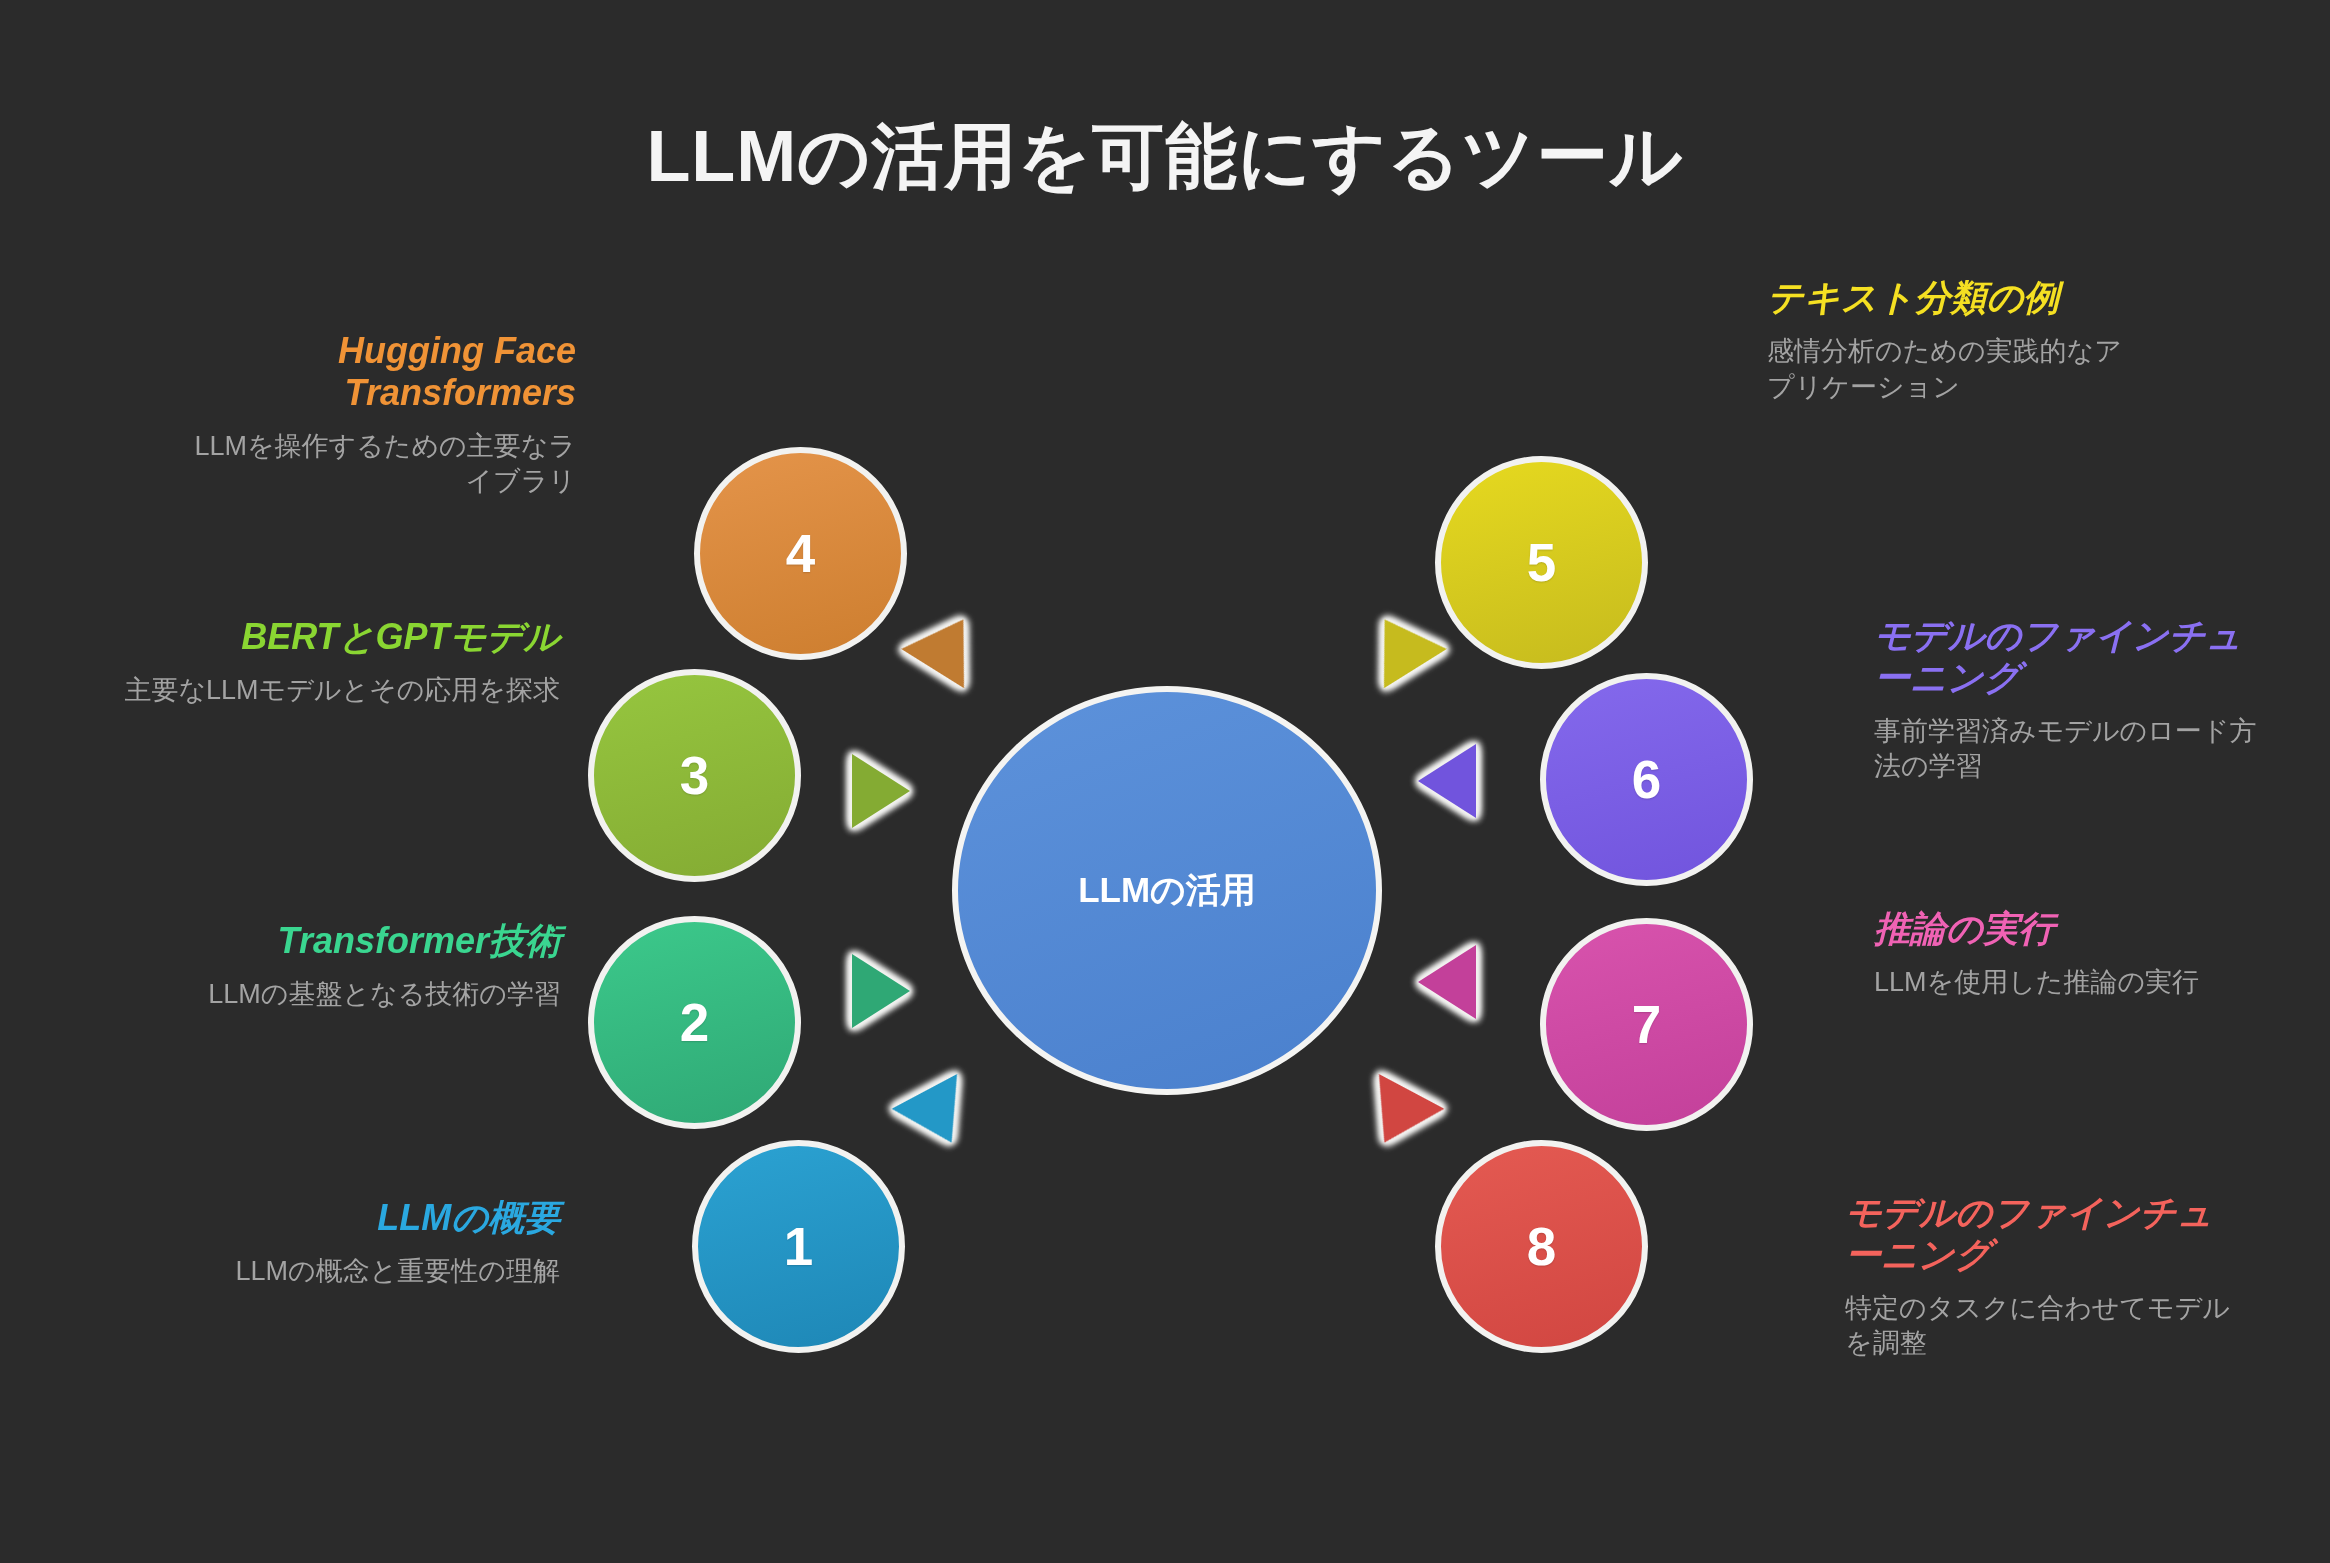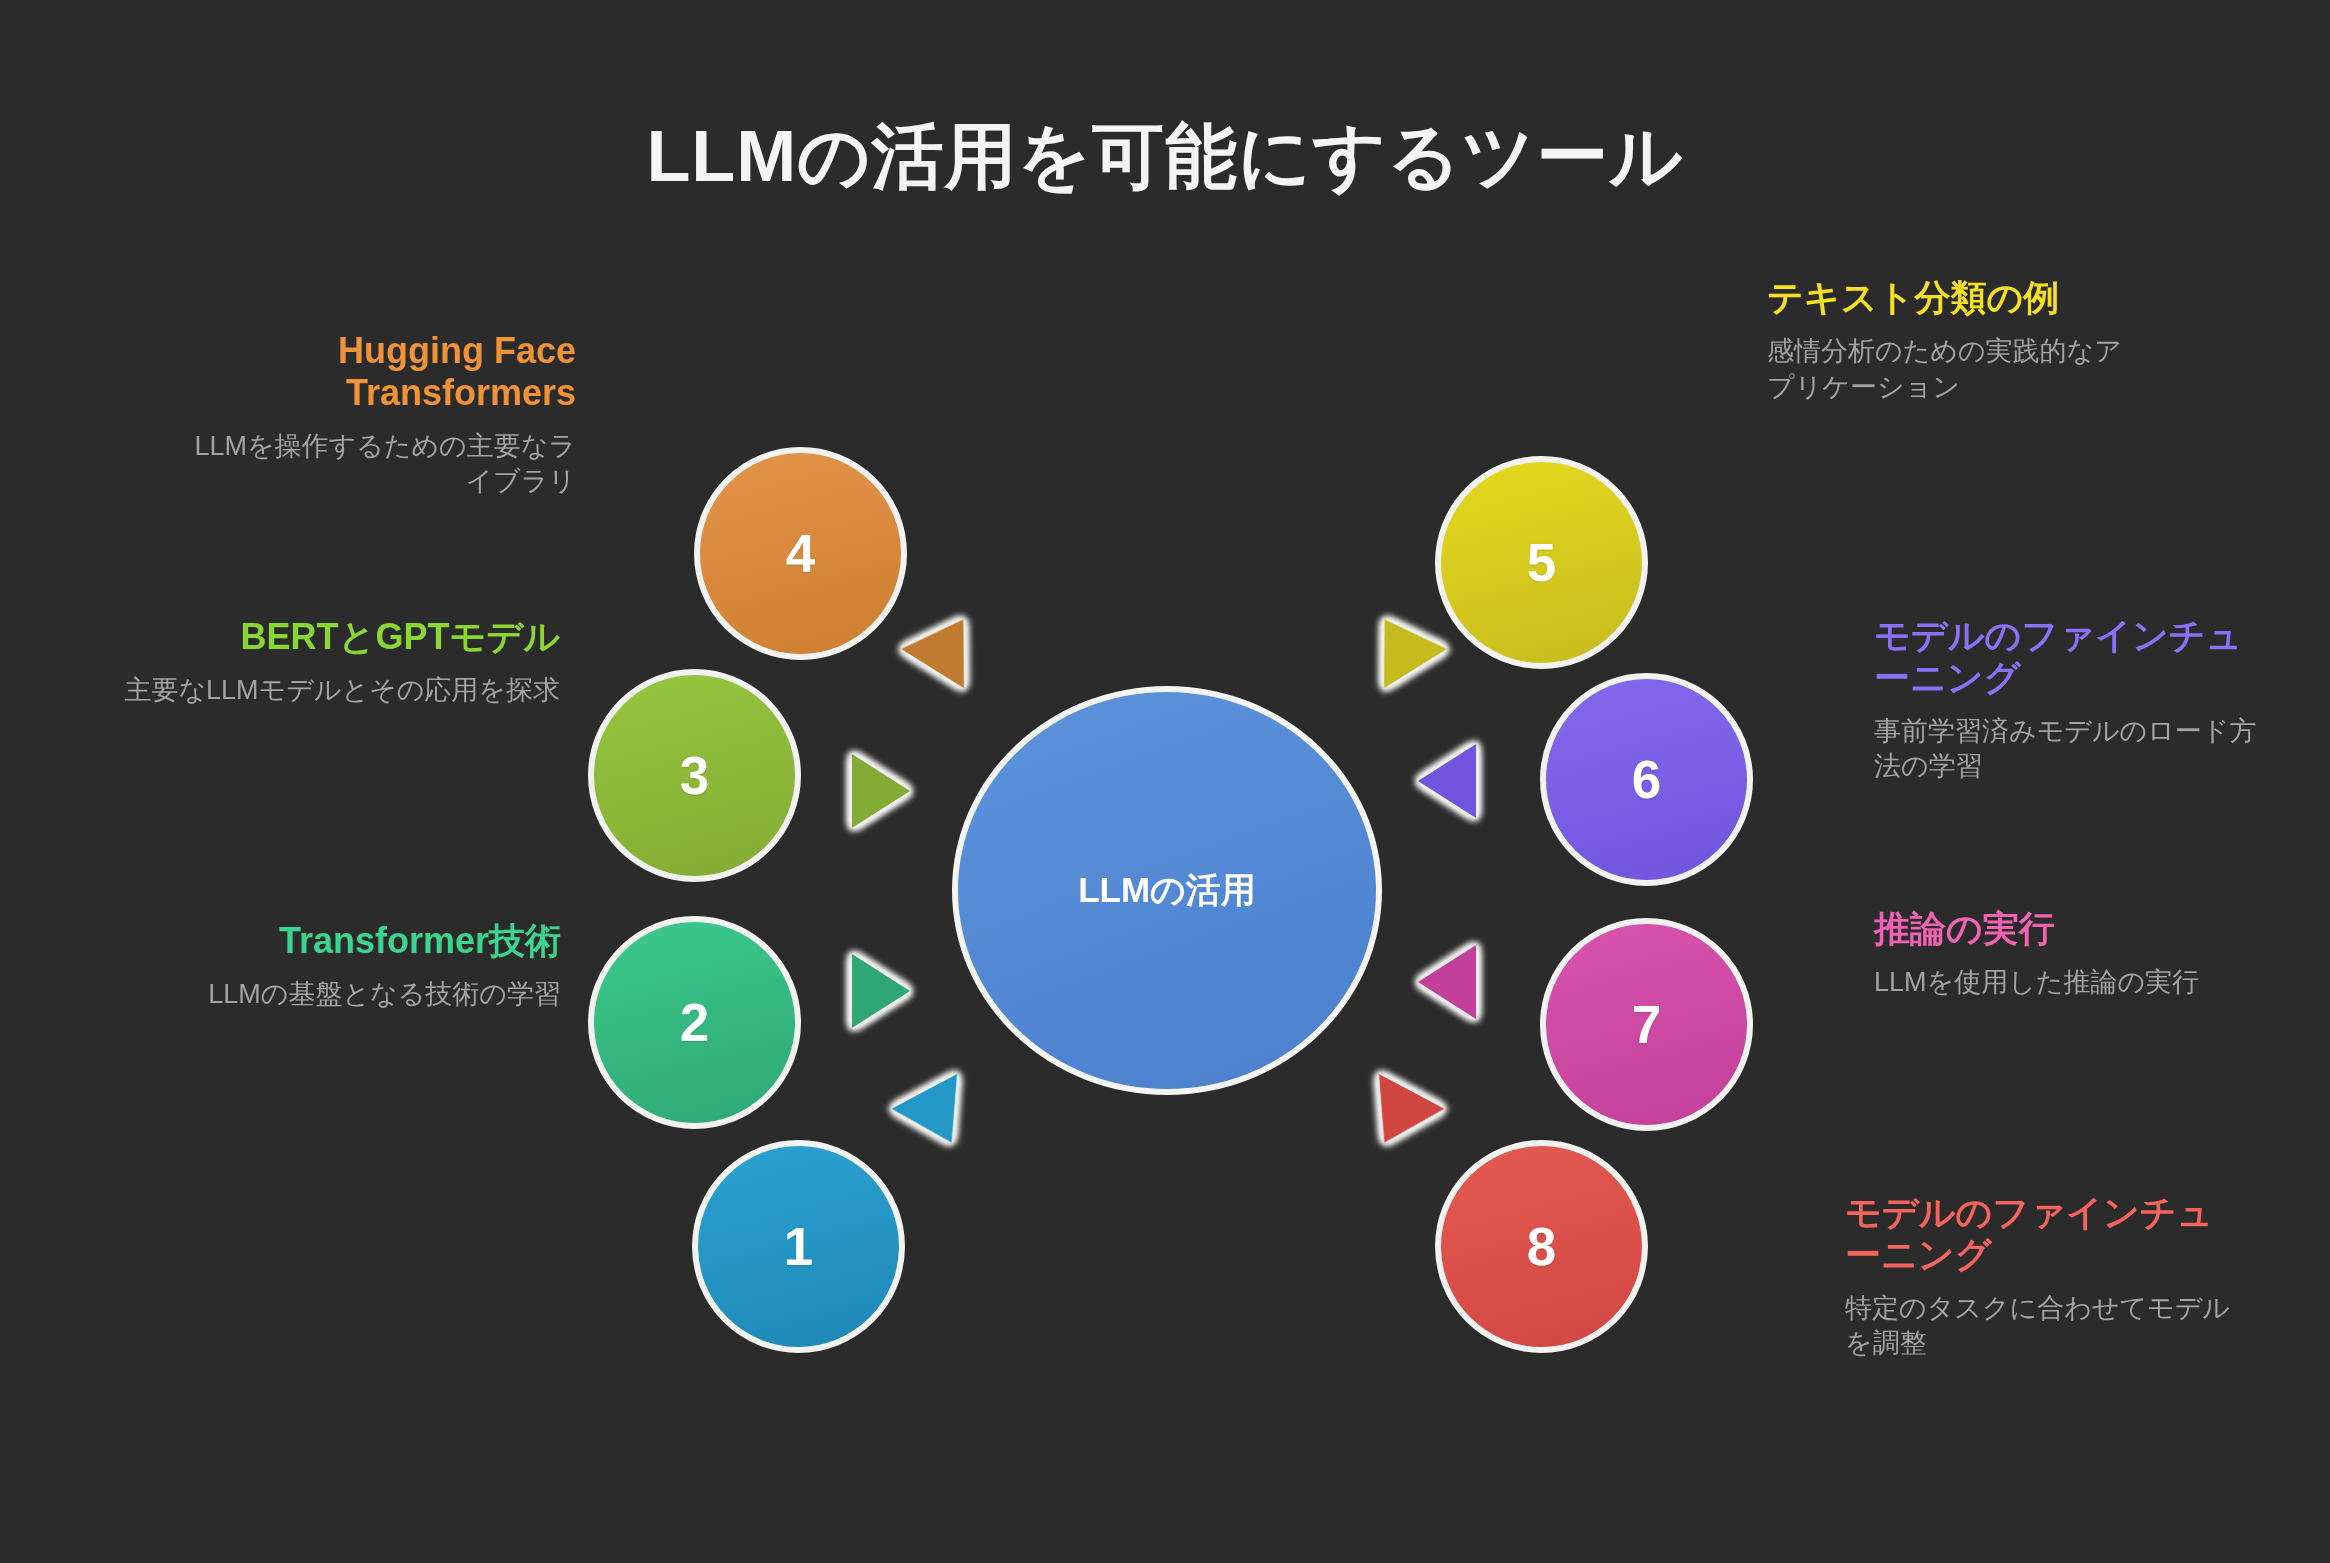--- a/index.html
+++ b/index.html
@@ -114,20 +114,21 @@
     position: absolute;
   }
   .block.left  { text-align: right; }
   .block.right { text-align: left; }
 
   .block .heading {
     font-size: 36px;
     font-weight: bold;
     line-height: 1.16;
     margin: 0 0 15.3px 0;
+    font-style: italic;
   }
   .block .desc {
     font-size: 27px;
     line-height: 1.32;
     color: #a3a3a3;
     font-weight: normal;
     margin: 0;
   }
 </style>
 </head>
@@ -145,20 +146,24 @@
   <div class="block left" style="left:102px; top:616px; width:458px;">
     <div class="heading" style="color:#8ad632;">BERTとGPTモデル</div>
     <div class="desc">主要なLLMモデルとその応用を探求</div>
   </div>
 
   <div class="block left" style="left:94px; top:920px; width:467px;">
     <div class="heading" style="color:#3ad690;">Transformer技術</div>
     <div class="desc">LLMの基盤となる技術の学習</div>
   </div>
 
+  <div class="block left" style="left:153px; top:1197px; width:407px;">
+    <div class="heading" style="color:#2aa8e0;">LLMの概要</div>
+    <div class="desc">LLMの概念と重要性の理解</div>
+  </div>
 
   <div class="block right" style="left:1767px; top:277px; width:375px;">
     <div class="heading" style="color:#f5e022;">テキスト分類の例</div>
     <div class="desc">感情分析のための実践的なアプリケーション</div>
   </div>
 
   <div class="block right" style="left:1874px; top:615px; width:392px;">
     <div class="heading" style="color:#8a70f2;">モデルのファインチューニング</div>
     <div class="desc">事前学習済みモデルのロード方法の学習</div>
   </div>

